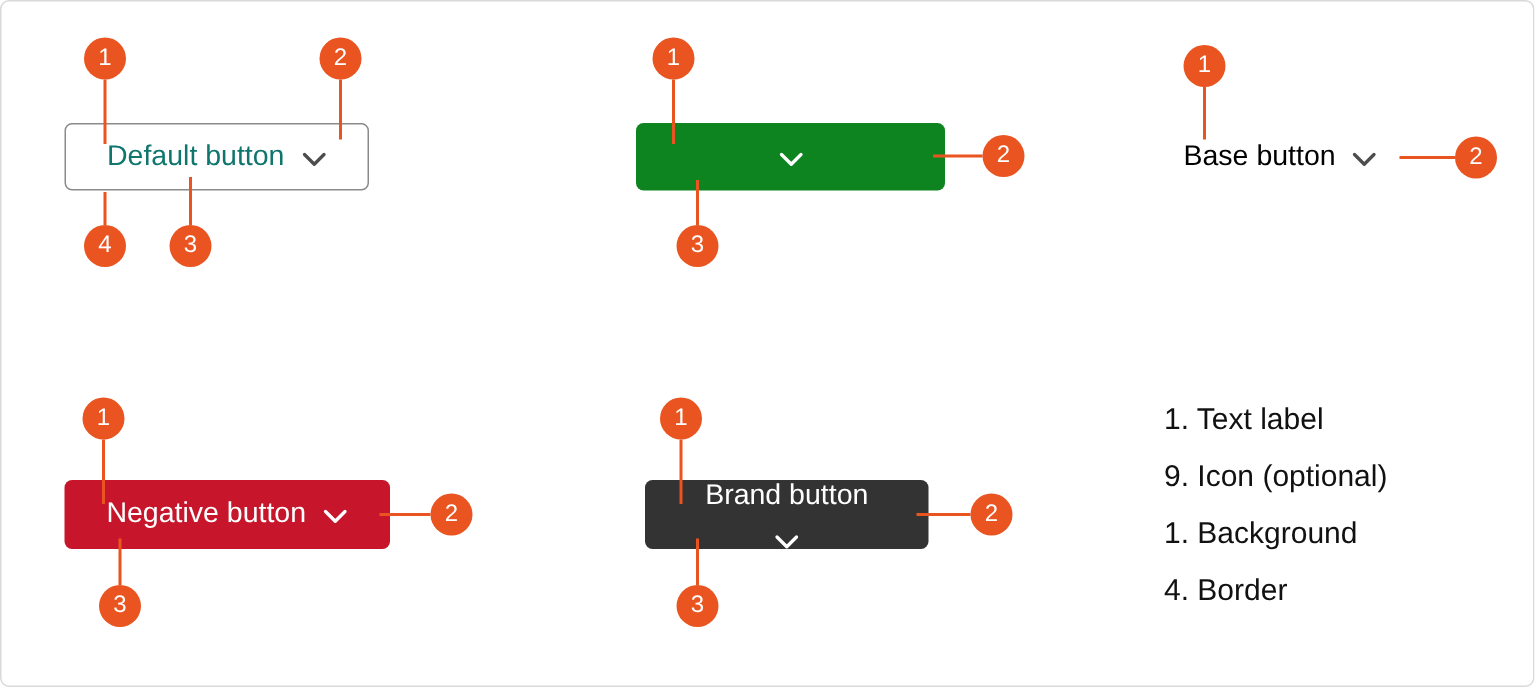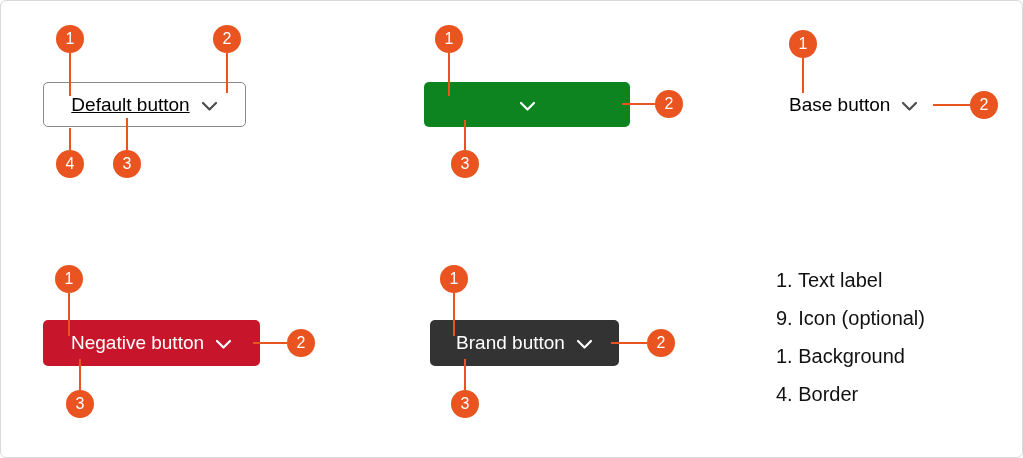--- a/index.html
+++ b/index.html
@@ -29,25 +29,25 @@
     position:absolute;z-index:1;
     display:flex;align-items:center;justify-content:center;gap:11px;
     box-sizing:border-box;
     border:none;border-radius:5px;
     font-family:"Liberation Sans","DejaVu Sans",sans-serif;
     font-size:19px;
     padding:0 10px;
     cursor:pointer;
   }
   .btn .chevron{display:inline-flex;align-items:center;margin-top:3px;}
-  .btn-default{background:#ffffff;border:1.5px solid #8a8a8a;color:#000000;text-decoration:underline;}
+  .btn-default{background:#ffffff;border:1.5px solid #8a8a8a;color:#0f766e;}
   .btn-positive{background:#0E8420;color:#ffffff;}
   .btn-base{background:transparent;color:#000000;padding:0 8px;}
   .btn-negative{background:#C7162B;color:#ffffff;}
-  .btn-brand{background:#333333;color:#ffffff;}
+  .btn-brand{background:#333333;color:#ffffff;flex-direction:column;}
   .btn-default .chevron,.btn-base .chevron{color:#4d4d4d;}
   
   .legend{position:absolute;left:763px;top:268px;z-index:1;color:#111111;}
   .legend-item{font-size:20px;line-height:22px;margin-bottom:16px;white-space:nowrap;margin-left:12px;}
 </style>
 </head>
 <body>
 
 <div class="canvas">
 

